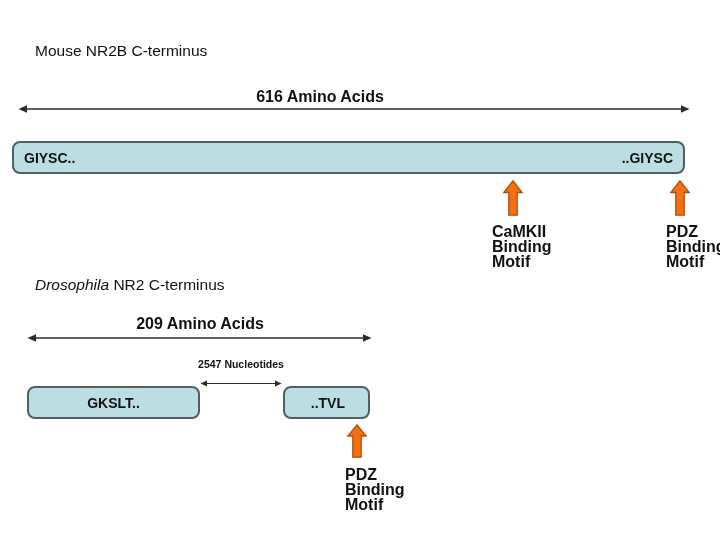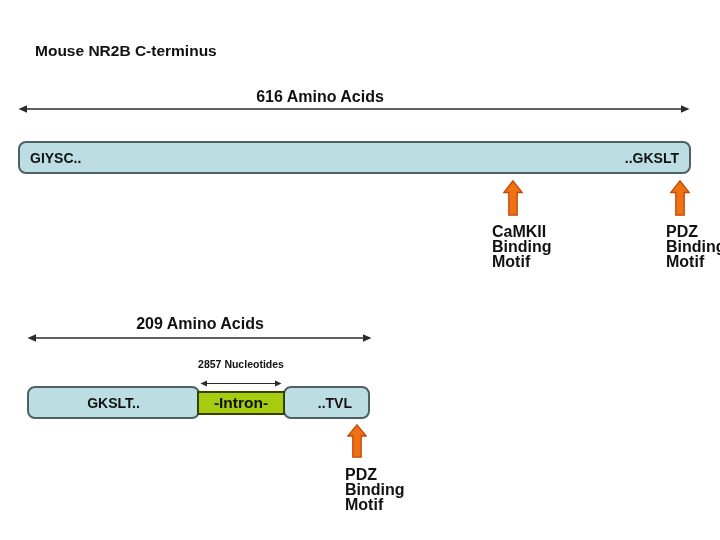--- a/index.html
+++ b/index.html
@@ -18,40 +18,40 @@
   #slide{
     position:relative;
     width:720px;height:540px;
     background:var(--background);
     font-family:"Liberation Sans",sans-serif;
     color:var(--text);
     overflow:hidden;
   }
   .abs{position:absolute;}
   .section-title{
-    font-size:15.5px;font-weight:bold;line-height:16px;white-space:nowrap;
+    font-size:15.5px;font-weight:normal;line-height:16px;white-space:nowrap;
   }
   .measure-label{
     font-size:16px;font-weight:bold;line-height:13px;white-space:nowrap;
     transform:translateX(-50%);
   }
   .measure-label.small{font-size:10.5px;line-height:11px;}
   .measure-arrow line{stroke:var(--measure-line);stroke-width:1.4px;}
   .measure-arrow.small line{stroke-width:1.2px;}
   .measure-arrow polygon{fill:var(--measure-line);}
   .seq-bar{
     background:var(--bar-fill);
     border:2px solid var(--bar-border);
     border-radius:8px;
     display:flex;align-items:center;
     font-size:14px;font-weight:bold;white-space:nowrap;
   }
   .seq-bar.main{justify-content:space-between;padding:0 10px;}
   .seq-bar.left-seg{justify-content:center;}
-  .seq-bar.right-seg{justify-content:flex-end;padding-right:16px;}
+  .seq-bar.right-seg{justify-content:flex-end;padding-right:23px;}
   .intron-seg{
     background:var(--intron-fill);
     border:2px solid var(--intron-border);
     display:flex;align-items:center;justify-content:center;
     font-size:15.5px;font-weight:bold;
     z-index:2;
   }
   .up-arrow polygon{
     fill:var(--arrow-fill);
     stroke:var(--arrow-stroke);
@@ -71,65 +71,63 @@
   <div class="abs section-title" style="left:35px;top:43px;">Mouse NR2B C-terminus</div>
 
   <div class="abs measure-label" style="left:320px;top:90px;">616 Amino Acids</div>
 
   <svg class="abs measure-arrow" style="left:18px;top:104px;" width="672" height="10">
     <line x1="8" y1="5" x2="664" y2="5"></line>
     <polygon points="0.5,5 9,1.2 9,8.8"></polygon>
     <polygon points="671.5,5 663,1.2 663,8.8"></polygon>
   </svg>
 
-  <div class="abs seq-bar main" style="left:18px;top:141px;width:673px;height:33px;">
+  <div class="abs seq-bar main" style="left:12px;top:141px;width:673px;height:33px;">
     <span>GIYSC..</span>
-    <span>..GKSLT</span>
+    <span>..GIYSC</span>
   </div>
 
   <svg class="abs up-arrow" style="left:503px;top:180px;" width="20" height="36" viewBox="0 0 20 36">
     <polygon points="10,0.8 19.2,12.5 14.2,12.5 14.2,35.2 5.8,35.2 5.8,12.5 0.8,12.5"></polygon>
   </svg>
 
   <svg class="abs up-arrow" style="left:670px;top:180px;" width="20" height="36" viewBox="0 0 20 36">
     <polygon points="10,0.8 19.2,12.5 14.2,12.5 14.2,35.2 5.8,35.2 5.8,12.5 0.8,12.5"></polygon>
   </svg>
 
   <div class="abs motif-label" style="left:492px;top:224px;">CaMKII
 Binding
 Motif</div>
 
   <div class="abs motif-label" style="left:666px;top:224px;">PDZ
 Binding
 Motif</div>
 
+  <div class="abs section-title" style="left:35px;top:277px;"><span style="font-style:italic;">Drosophila</span><span> NR2 C-terminus</span></div>
 
   <div class="abs measure-label" style="left:200px;top:317px;">209 Amino Acids</div>
 
   <svg class="abs measure-arrow" style="left:27px;top:333px;" width="345" height="10">
     <line x1="8" y1="5" x2="337" y2="5"></line>
     <polygon points="0.5,5 9,1.2 9,8.8"></polygon>
     <polygon points="344.5,5 336,1.2 336,8.8"></polygon>
   </svg>
 
-  <div class="abs measure-label small" style="left:241px;top:359px;">2857 Nucleotides</div>
+  <div class="abs measure-label small" style="left:241px;top:359px;">2547 Nucleotides</div>
 
   <svg class="abs measure-arrow small" style="left:200px;top:379px;" width="82" height="9">
     <line x1="6" y1="4.5" x2="76" y2="4.5"></line>
     <polygon points="0.5,4.5 7,1.5 7,7.5"></polygon>
     <polygon points="81.5,4.5 75,1.5 75,7.5"></polygon>
   </svg>
 
   <div class="abs seq-bar left-seg" style="left:27px;top:386px;width:173px;height:33px;">
     <span>GKSLT..</span>
   </div>
 
-  <div class="abs intron-seg" style="left:197px;top:391px;width:88px;height:24px;">
-    <span>-Intron-</span>
-  </div>
 
   <div class="abs seq-bar right-seg" style="left:283px;top:386px;width:87px;height:33px;">
     <span>..TVL</span>
   </div>
 
   <svg class="abs up-arrow" style="left:347px;top:424px;" width="20" height="34" viewBox="0 0 20 34">
     <polygon points="10,0.8 19.2,12 14.2,12 14.2,33.2 5.8,33.2 5.8,12 0.8,12"></polygon>
   </svg>
 
   <div class="abs motif-label" style="left:345px;top:467px;">PDZ

